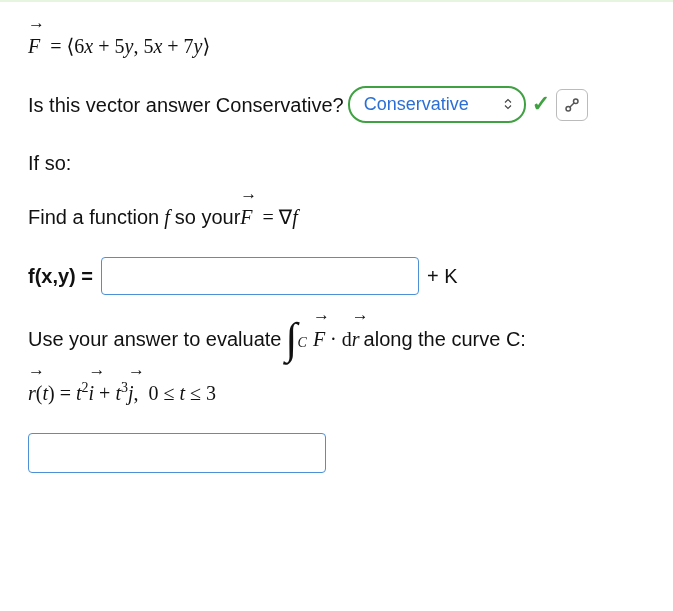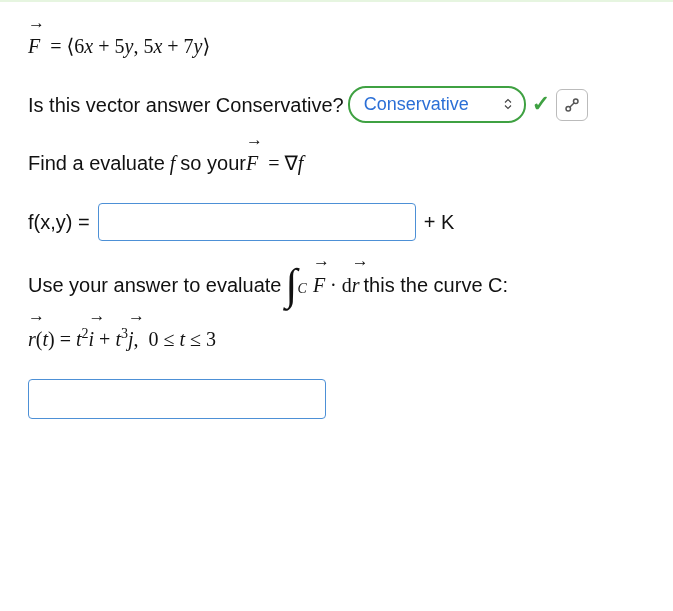--- a/index.html
+++ b/index.html
@@ -107,21 +107,21 @@
   .int-sub {
     font-size: 14px;
     font-style: italic;
     align-self: flex-end;
     margin-bottom: 4px;
     margin-left: -2px;
     margin-right: 6px;
   }
   .sup { vertical-align: super; font-size: 0.7em; }
   .ital { font-style: italic; }
-  .fxy { font-family: Arial, sans-serif; font-weight: 400; }
+  .fxy { font-family: Arial, sans-serif; font-weight: 700; }
   .angleL::before { content: "⟨"; }
   .angleR::after { content: "⟩"; }
 </style>
 </head>
 <body>
 
 <div class="wrap">
 
   <div class="row">
     <span class="math">
@@ -146,23 +146,26 @@
       <span class="link-btn">
         <svg viewBox="0 0 24 24">
           <circle cx="7" cy="17" r="3"></circle>
             <circle cx="17" cy="7" r="3"></circle>
           <line x1="9" y1="15" x2="15" y2="9"></line>
         </svg>
       </span>
     </span>
   </div>
 
-
-  <div class="row">
-    <span>Find a evaluate </span>
+  <div class="row">
+    <span>If so:</span>
+  </div>
+
+  <div class="row">
+    <span>Find a function </span>
     <span class="math ital">&nbsp;f&nbsp;</span>
     <span> so your </span>
     <span class="math">
       <span class="vec ital"><span class="arrow">→</span>F</span>
       &nbsp;=&nbsp;∇<span class="ital">f</span>
     </span>
   </div>
 
   <div class="row">
     <span class="fxy">f(x,y) =</span>
@@ -173,21 +176,21 @@
   <div class="row tight" style="margin-top:18px;">
     <span>Use your answer to evaluate </span>
     <span class="integral-block">
       <span class="big-int">∫</span>
         <span class="int-sub">C</span>
       <span class="vec ital"><span class="arrow">→</span>F</span>
       <span>&nbsp;·&nbsp;</span>
       <span>d</span>
         <span class="vec ital"><span class="arrow">→</span>r</span>
     </span>
-    <span> this the curve C:</span>
+    <span> along the curve C:</span>
   </div>
 
   <div class="row">
     <span class="math">
       <span class="vec ital"><span class="arrow">→</span>r</span>(<span class="ital">t</span>) = <span class="ital">t</span><span class="sup">2</span><span class="vec ital"><span class="arrow">→</span>i</span> + <span class="ital">t</span><span class="sup">3</span><span class="vec ital"><span class="arrow">→</span>j</span>, &nbsp;0 ≤ <span class="ital">t</span> ≤ 3
     </span>
   </div>
 
   <div class="row">
     <input class="textbox-bottom" type="text" value="" style="">

